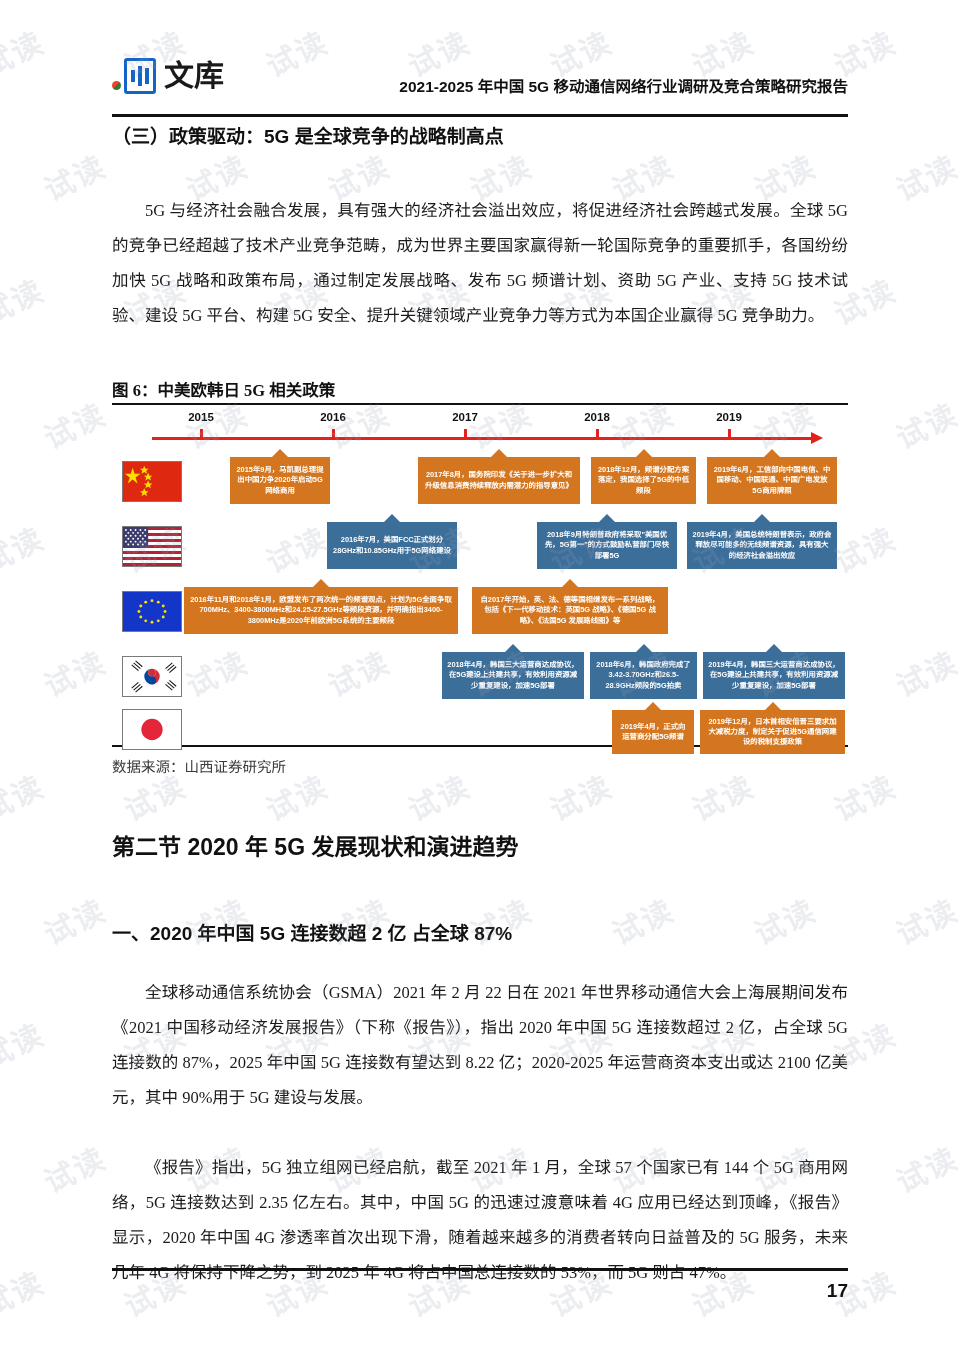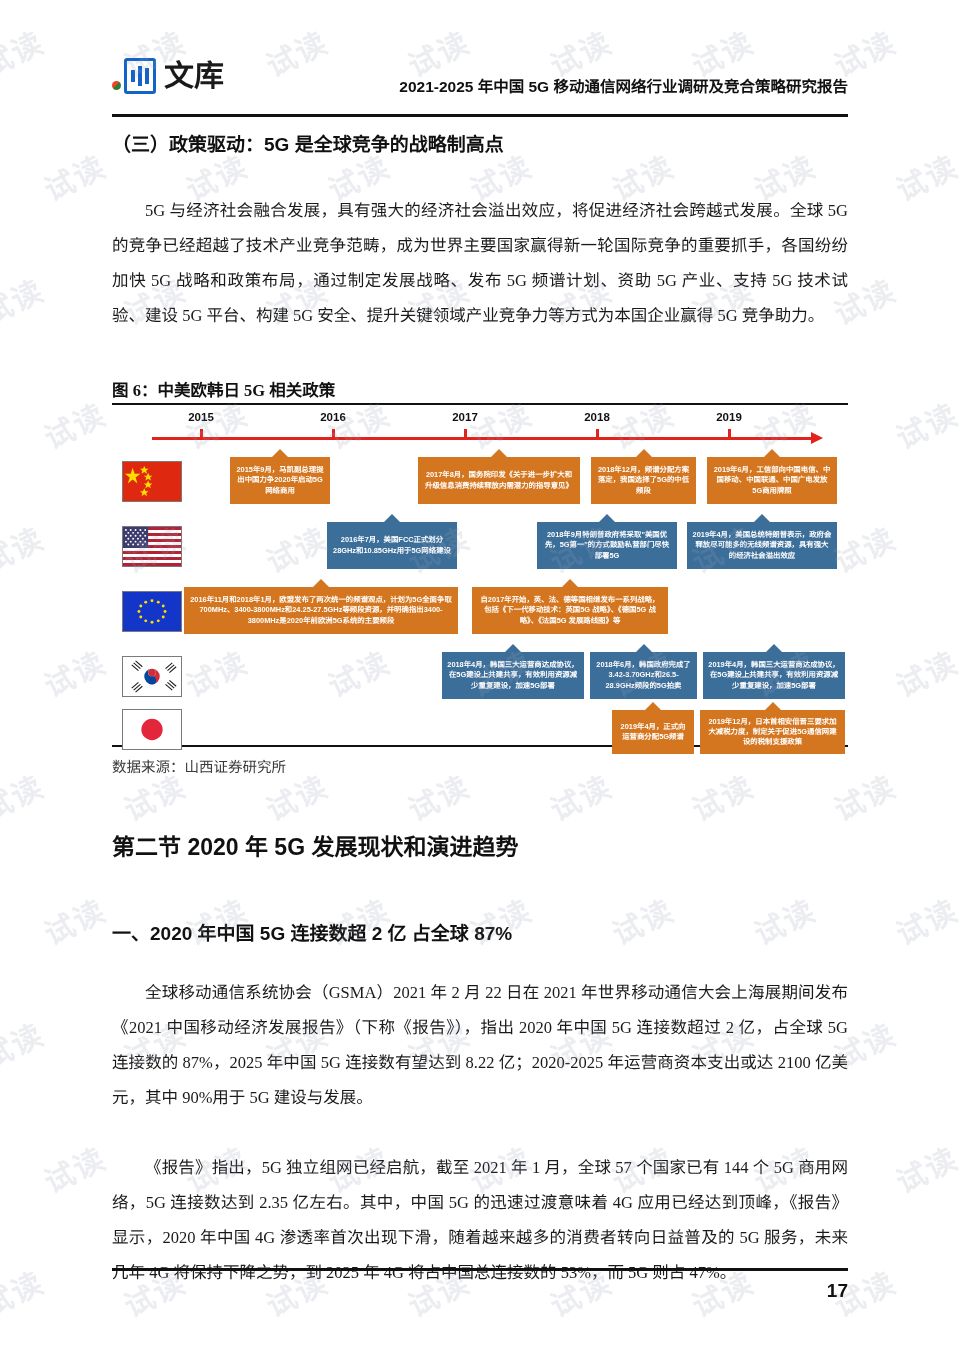--- a/index.html
+++ b/index.html
@@ -175,21 +175,21 @@
         <i class="b1"></i>
           <i class="b2"></i>
           <i class="b3"></i>
       </span>
       <span class="wk">文库</span>
     </div>
     <div class="header-title">2021-2025 年中国 5G 移动通信网络行业调研及竞合策略研究报告</div>
   </div>
   <div class="rule-top"></div>
 
-  <div class="h-sub" style="top:129px">（三）政策驱动：5G 是全球竞争的战略制高点</div>
+  <div class="h-sub" style="top:121px">（三）政策驱动：5G 是全球竞争的战略制高点</div>
 
   <div class="para" style="top:193px">5G 与经济社会融合发展，具有强大的经济社会溢出效应，将促进经济社会跨越式发展。全球 5G 的竞争已经超越了技术产业竞争范畴，成为世界主要国家赢得新一轮国际竞争的重要抓手，各国纷纷加快 5G 战略和政策布局，通过制定发展战略、发布 5G 频谱计划、资助 5G 产业、支持 5G 技术试验、建设 5G 平台、构建 5G 安全、提升关键领域产业竞争力等方式为本国企业赢得 5G 竞争助力。</div>
 
   <div class="fig-title" style="top:377px">图 6：中美欧韩日 5G 相关政策</div>
 
   <div class="fig" style="top:403px">
     <div class="fig-inner">
 
       <div class="axis-line" style="left:40px;top:32px;width:660px;"></div>
       <div class="axis-arrow" style="left:699px;top:27px;"></div>

